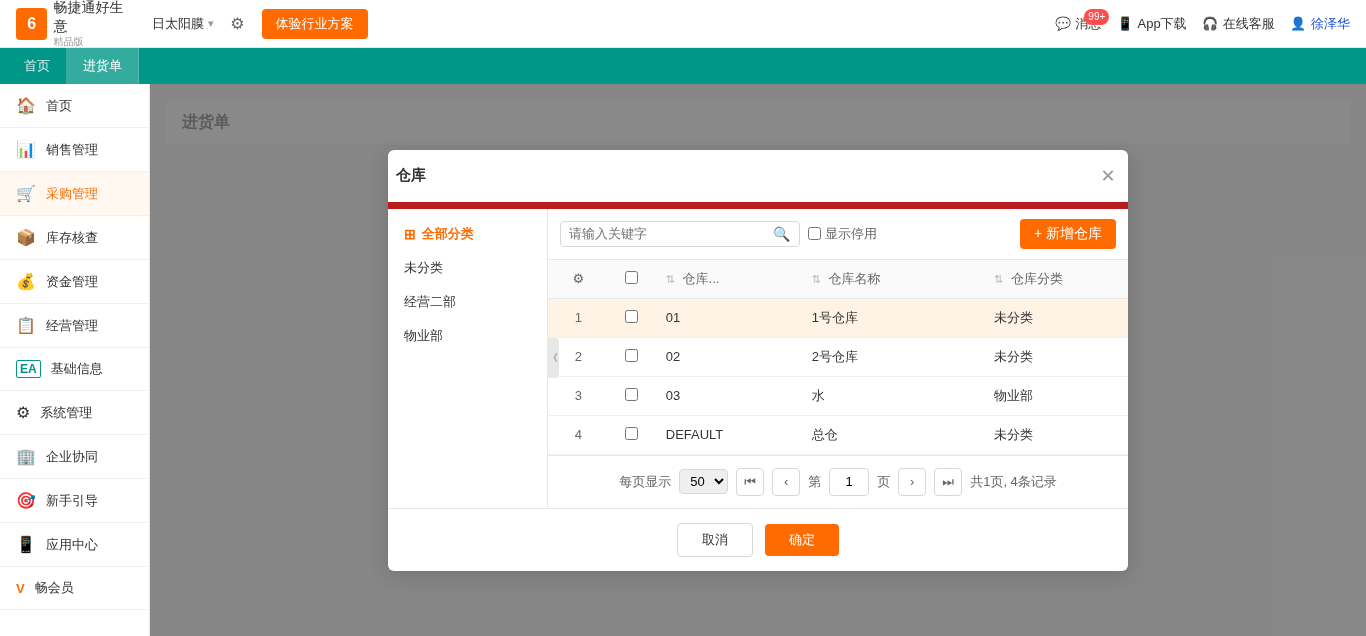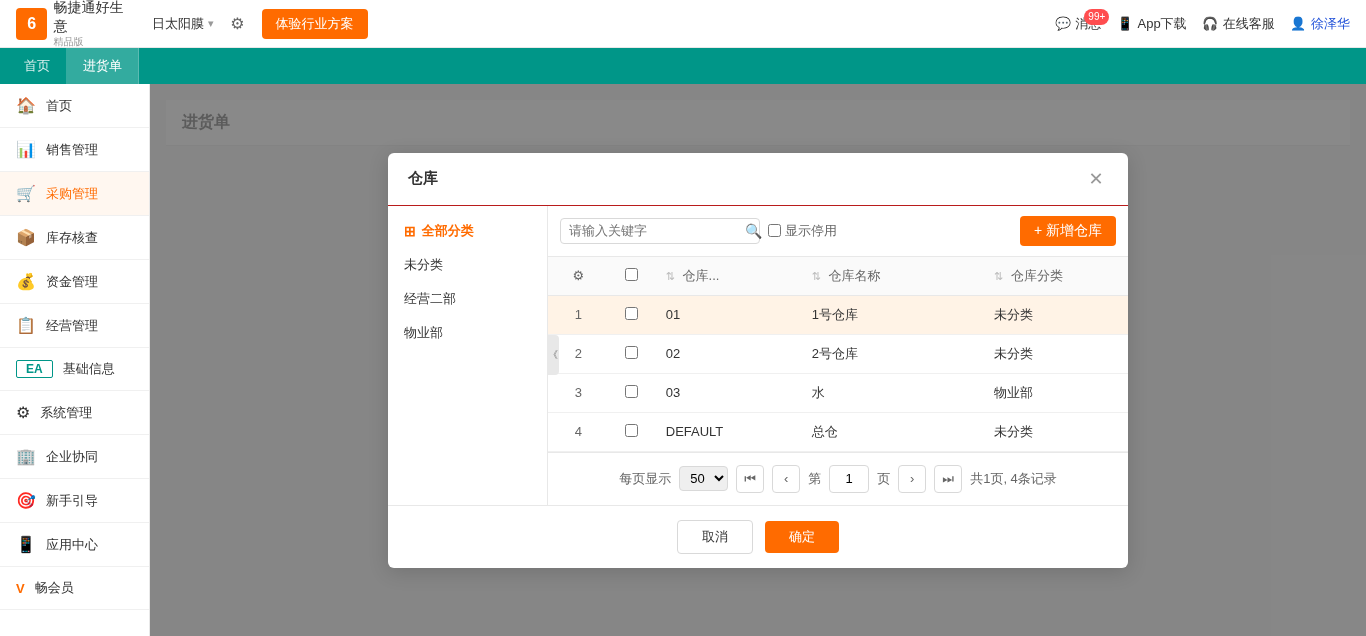--- a/index.html
+++ b/index.html
@@ -131,22 +131,22 @@
     .modal {
       background: #fff;
       border-radius: 6px;
       width: 740px;
       max-height: 560px;
       display: flex; flex-direction: column;
       box-shadow: 0 4px 20px rgba(0,0,0,0.15);
     }
     .modal-header {
       display: flex; align-items: center; justify-content: space-between;
-      padding: 14px 20px;
-      border-bottom: 1px solid #b91c1c;
+      padding: 14px 8px;
+      border-bottom: 7px solid #b91c1c;
     }
     .modal-title { font-size: 15px; font-weight: bold; color: #333; }
     .modal-close {
       cursor: pointer; color: #999; font-size: 18px;
       width: 24px; height: 24px;
       display: flex; align-items: center; justify-content: center;
     }
     .modal-body {
       display: flex; flex: 1; overflow: hidden;
     }
@@ -182,21 +182,21 @@
       display: flex; align-items: center;
       padding: 10px 12px;
       gap: 8px;
       border-bottom: 1px solid #e8e8e8;
     }
     .search-input-wrap {
       display: flex; align-items: center;
       border: 1px solid #d9d9d9;
       border-radius: 4px;
       padding: 4px 8px;
-      width: 200px;
+      width: 240px;
     }
     .search-input-wrap input {
       border: none; outline: none; flex: 1;
       font-size: 13px; color: #333;
       background: transparent;
     }
     .search-icon-btn { color: #999; cursor: pointer; font-size: 14px; }
     .show-disabled {
       display: flex; align-items: center; gap: 4px;
       cursor: pointer; color: #666;
@@ -365,21 +365,21 @@
     </div>
     <div class="sidebar-item">
       <span class="si-icon">💰</span>
       <span>资金管理</span>
     </div>
     <div class="sidebar-item">
       <span class="si-icon">📋</span>
       <span>经营管理</span>
     </div>
     <div class="sidebar-item">
-      <span class="si-icon" style="font-style:normal;font-size:12px;font-weight:bold;color:#009688;border:1px solid #009688;padding:1px 9px;border-radius:2px;">EA</span>
+      <span class="si-icon" style="font-style:normal;font-size:12px;font-weight:bold;color:#009688;border:1px solid #009688;padding:1px 3px;border-radius:2px;">EA</span>
       <span>基础信息</span>
     </div>
     <div class="sidebar-item">
       <span class="si-icon">⚙</span>
       <span>系统管理</span>
     </div>
     <div class="sidebar-item">
       <span class="si-icon">🏢</span>
       <span>企业协同</span>
     </div>

